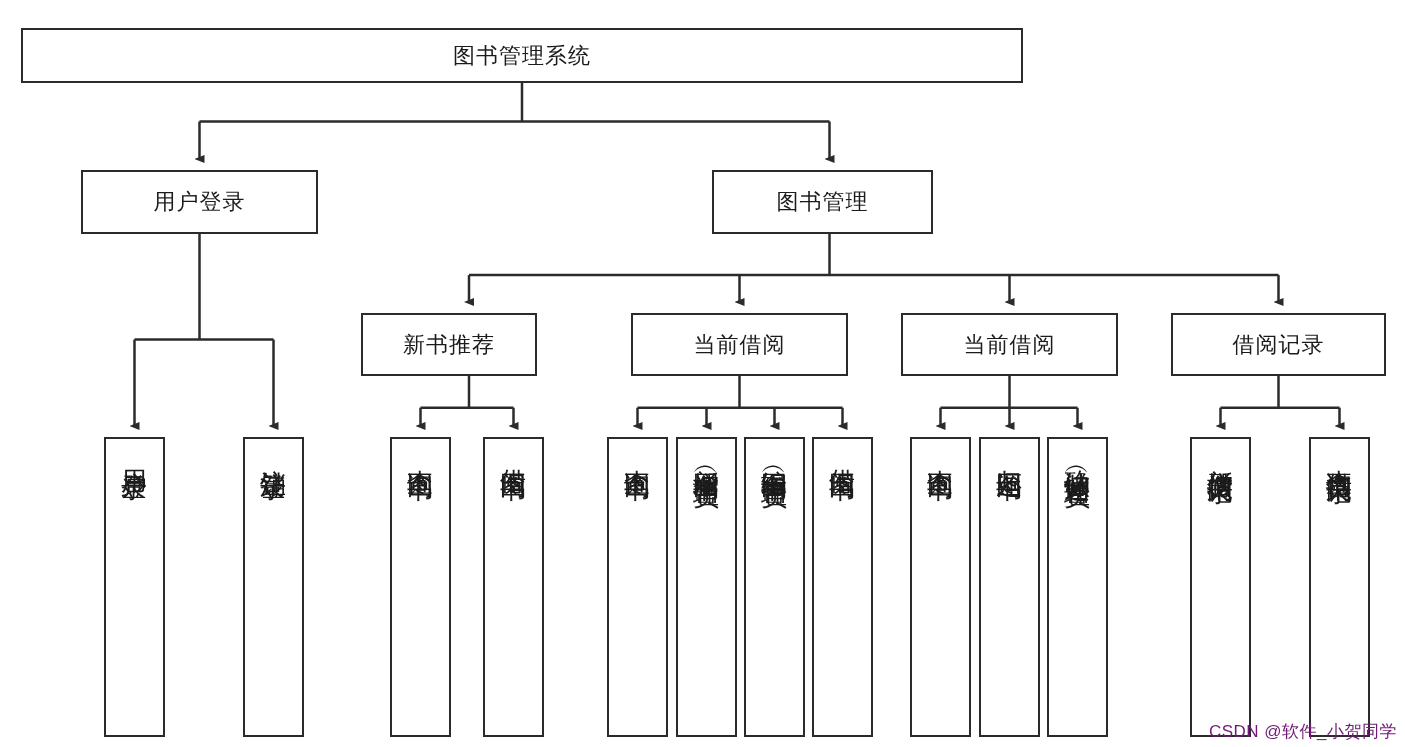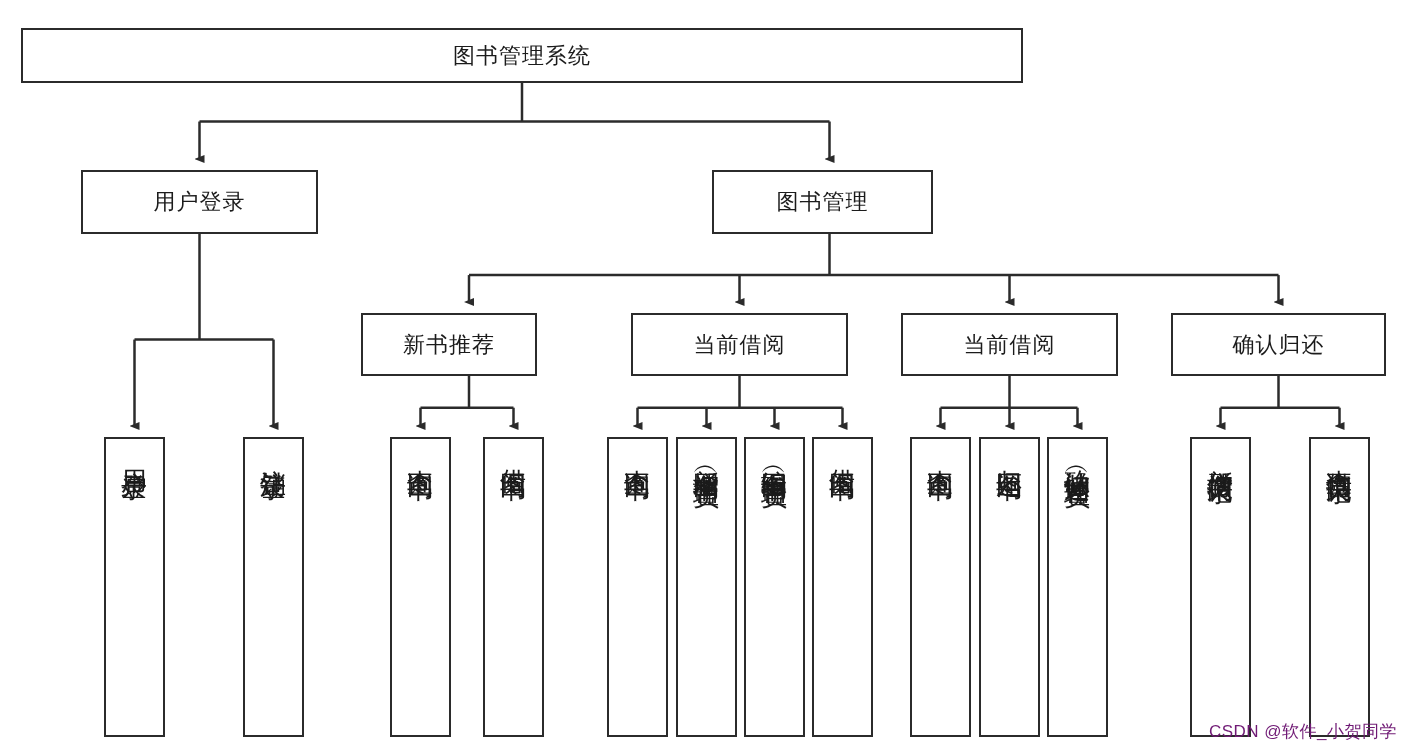--- a/index.html
+++ b/index.html
@@ -123,21 +123,21 @@
   <div class="node h" style="left: 361px; top: 313px; width: 176px; height: 63px;">
       <span>新书推荐</span>
     </div>
   <div class="node h" style="left: 631px; top: 313px; width: 217px; height: 63px;">
       <span>当前借阅</span>
     </div>
   <div class="node h" style="left: 901px; top: 313px; width: 217px; height: 63px;">
       <span>当前借阅</span>
     </div>
   <div class="node h" style="left: 1171px; top: 313px; width: 215px; height: 63px;">
-      <span>确认归还</span>
+      <span>借阅记录</span>
     </div>
 
   <div class="node v" style="left: 104px; top: 437px; width: 61px; height: 300px;">
     <span class="vtext">用户登录</span>
     </div>
   <div class="node v" style="left: 243px; top: 437px; width: 61px; height: 300px;">
     <span class="vtext">注销登录</span>
     </div>
 
   <div class="node v" style="left: 390px; top: 437px; width: 61px; height: 300px;">

